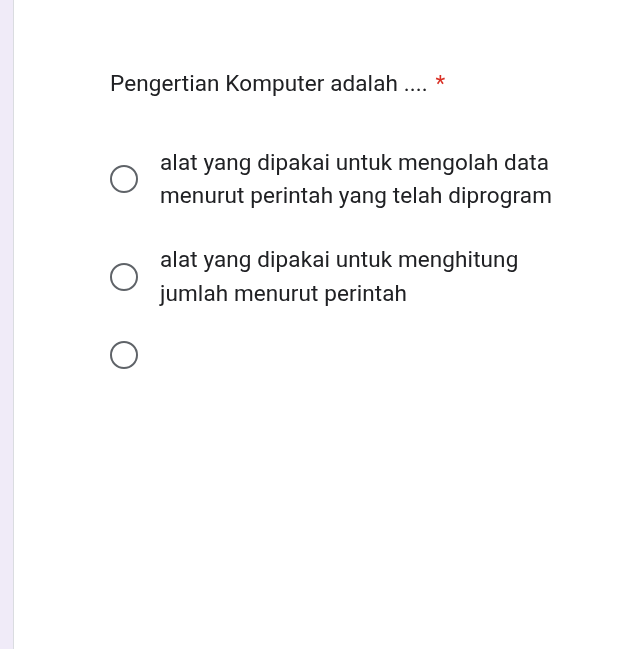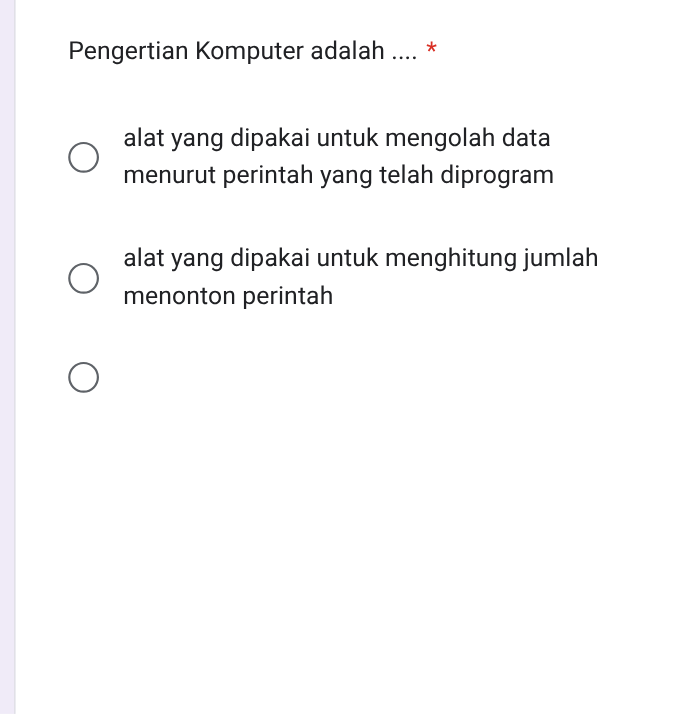--- a/index.html
+++ b/index.html
@@ -18,37 +18,38 @@
     .left-edge {
       position: absolute;
       left: 0;
       top: 0;
       bottom: 0;
       width: 14px;
       background: #f0ebf8;
       border-right: 1px solid #dadce0;
     }
     .container {
-      padding: 32px 40px 0 62px;
+      padding: 68px 40px 0 62px;
+      margin-left: 48px;
     }
     .question-row {
       font-size: 22.5px;
       color: #202124;
       line-height: 1.4;
       margin-bottom: 46px;
       letter-spacing: 0.1px;
     }
     .asterisk {
       color: #d93025;
       margin-left: 2px;
     }
     .options {
       display: flex;
       flex-direction: column;
-      gap: 42px;
+      gap: 30px;
     }
     .option {
       display: flex;
       align-items: center;
       gap: 22px;
       cursor: pointer;
     }
     .radio-circle {
       width: 28px;
       height: 28px;
@@ -74,19 +75,19 @@
     <span class="asterisk">*</span>
   </div>
 
   <div class="options">
     <div class="option">
       <span class="radio-circle"></span>
       <span class="option-label">alat yang dipakai untuk mengolah data menurut perintah yang telah diprogram</span>
     </div>
     <div class="option">
       <span class="radio-circle"></span>
-      <span class="option-label">alat yang dipakai untuk menghitung jumlah menonton perintah</span>
+      <span class="option-label">alat yang dipakai untuk menghitung jumlah menurut perintah</span>
     </div>
     <div class="option">
       <span class="radio-circle"></span>
     </div>
   </div>
 </div>
 
 </body></html>

